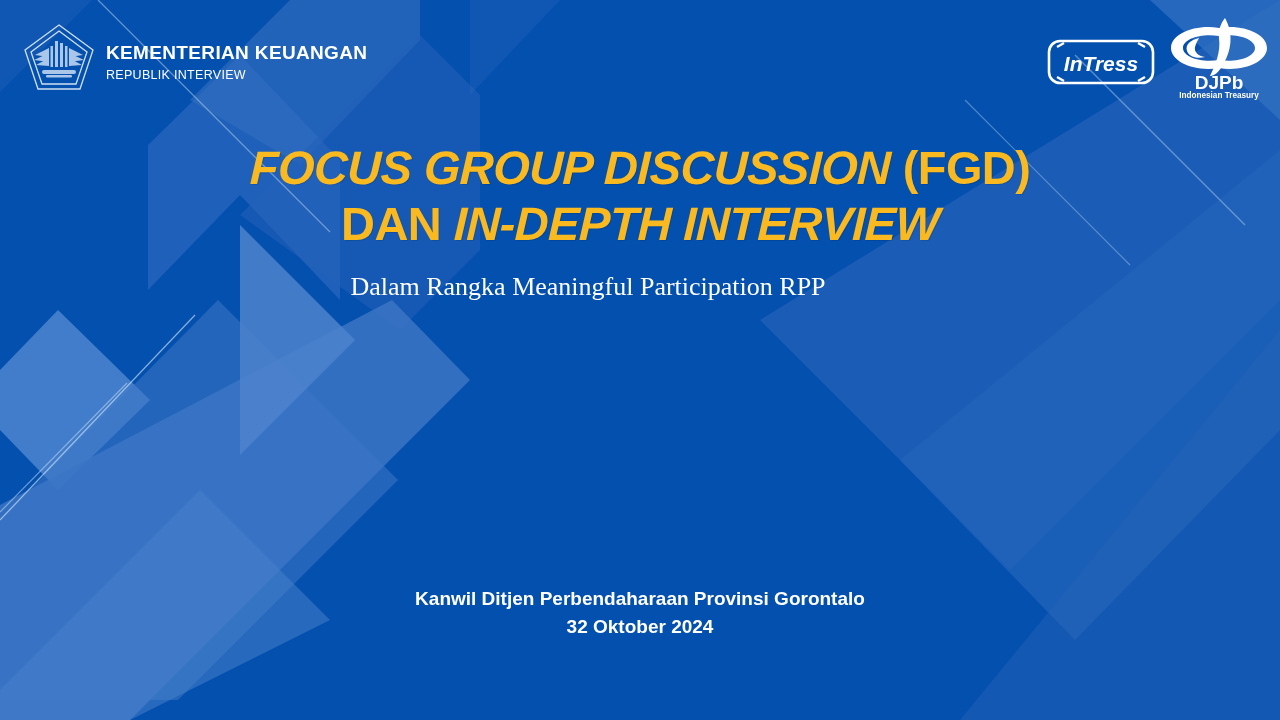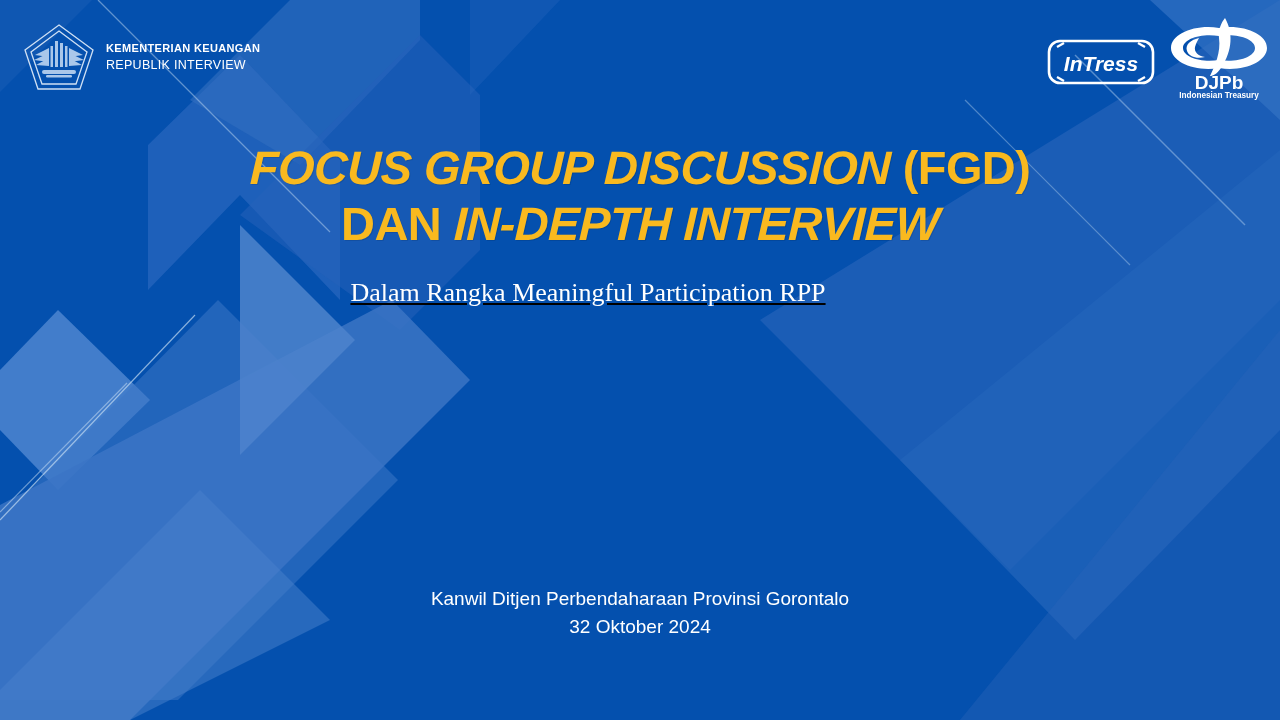--- a/index.html
+++ b/index.html
@@ -41,21 +41,21 @@
     height: 70px;
   }
   .kemenkeu-text {
     position: absolute;
     left: 106px;
     top: 41px;
     color: #ffffff;
     line-height: 1.28;
   }
   .kemenkeu-line1 {
-    font-size: 11px;
+    font-size: 19px;
     font-weight: bold;
     letter-spacing: 0.35px;
     white-space: nowrap;
   }
   .kemenkeu-line2 {
     font-size: 12.5px;
     font-weight: normal;
     letter-spacing: 0.3px;
     white-space: nowrap;
     margin-top: 2px;
@@ -98,41 +98,41 @@
   .ital {
     font-style: italic;
     display: inline-block;
     transform: skewX(-2deg);
   }
   .upright { font-style: normal; display: inline-block; }
 
   .subtitle-block {
     position: absolute;
     left: 0;
-    top: 276px;
+    top: 270px;
     width: 1176px;
     text-align: center;
     z-index: 4;
-    text-decoration: underline;
   }
   .subtitle-line {
     color: #ffffff;
     font-family: "Liberation Serif", serif;
     font-size: 26px;
     line-height: 33px;
     white-space: nowrap;
   }
 
   .footer-block {
     position: absolute;
     left: 0;
     top: 585px;
     width: 1280px;
     text-align: center;
     z-index: 4;
+    font-weight: bold;
   }
   .footer-line {
     color: #ffffff;
     font-family: "Liberation Sans", sans-serif;
     font-size: 19px;
     line-height: 28px;
     white-space: nowrap;
   }
 </style>
 </head>

